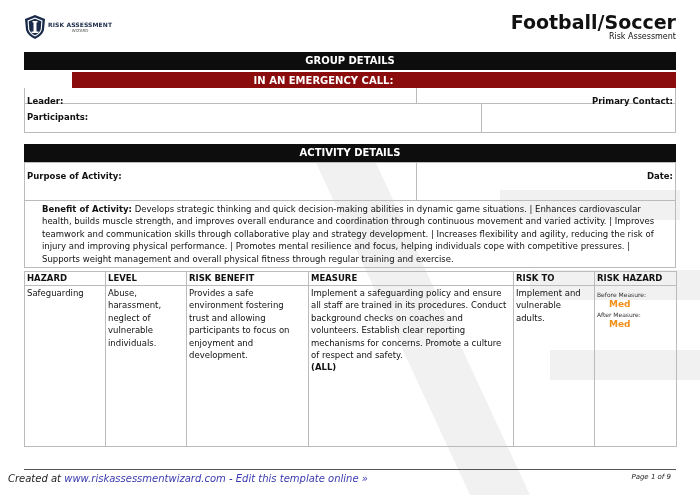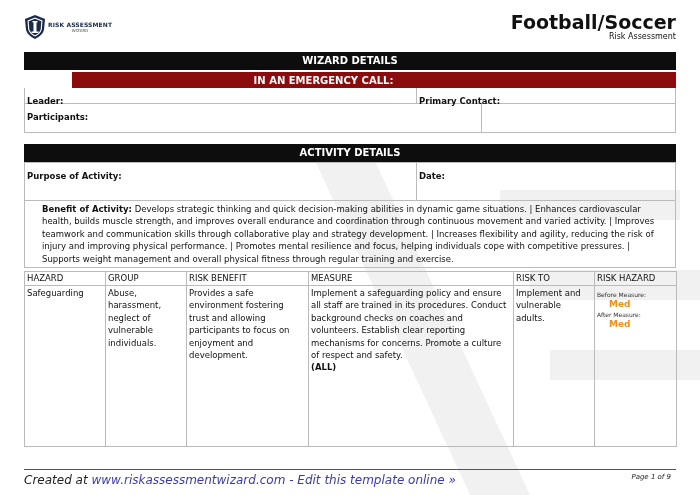--- a/index.html
+++ b/index.html
@@ -16,35 +16,35 @@
     .logo-text .l2 { font-size: 4px; color: #555; text-align: center; margin-top: 1px; }
     .title { position: absolute; right: 24px; top: 11px; font-size: 19px; font-weight: bold; color: #111; text-align: right; }
     .subtitle { position: absolute; right: 24px; top: 32px; font-size: 8px; color: #111; text-align: right; }
 
     .section { position: absolute; left: 24px; width: 652px; }
     .bar-black { background: #0d0d0d; color: #fff; font-weight: bold; font-size: 10px; text-align: center; height: 18px; line-height: 18px; }
     .bar-red { background: #8b0c0c; color: #fff; font-weight: bold; font-size: 10px; text-align: center; height: 18px; line-height: 18px; border-top: 2px solid #fff; padding-right: 101px; margin-left: 48px; }
 
     .row { display: flex; border-left: 1px solid #bbb; border-right: 1px solid #bbb; border-bottom: 1px solid #bbb; }
     .cell { border-right: 1px solid #bbb; padding: 8px 2px; font-size: 8.5px; }
-    .cell:last-child { border-right: none; }
+    .cell:last-child { border-right: none; text-align: right; }
     .lbl { font-weight: bold; }
 
     .benefit { padding: 2px 17px; font-size: 8.5px; line-height: 12.4px; border-left: 1px solid #bbb; border-right: 1px solid #bbb; border-bottom: 1px solid #bbb; }
 
     table.haz { width: 652px; border-collapse: collapse; font-size: 8.5px; table-layout: fixed; }
     table.haz th, table.haz td { border: 1px solid #bbb; padding: 1px 2px; vertical-align: top; text-align: left; }
-    table.haz th { font-weight: normal; font-size: 8.5px; height: 14px; }
+    table.haz th { font-weight: bold; font-size: 8.5px; height: 14px; }
     table.haz td { line-height: 12.4px; height: 161px; }
     .risk-level { text-align: center; }
     .risk-level .small { font-size: 6px; color: #333; line-height: 9px; margin-top: 3px; }
     .risk-level .med { font-size: 9px; font-weight: bold; color: #f0901a; line-height: 11px; padding-left: 12px; }
 
     .footer-line { position: absolute; left: 24px; top: 469px; width: 652px; border-top: 1px solid #555; }
-    .footer-left { position: absolute; left: 24px; top: 473px; font-size: 12px; font-style: italic; color: #222; }
+    .footer-left { position: absolute; left: 8px; top: 473px; font-size: 10px; font-style: italic; color: #222; }
     .footer-left a { color: #3a3ab0; text-decoration: none; }
     .footer-right { position: absolute; right: 29px; top: 473px; font-size: 7px; font-style: italic; color: #222; }
   </style>
 </head>
 <body>
 
 <svg class="watermark" viewBox="0 0 430 345">
   <path d="M40 0 L200 345 L260 345 L100 0 Z" fill="#000"></path>
   <rect x="230" y="40" width="180" height="30" fill="#000"></rect>
   <rect x="260" y="120" width="170" height="30" fill="#000"></rect>
@@ -64,21 +64,21 @@
     <div class="logo-text">
       <div class="l1">RISK ASSESSMENT</div>
       <div class="l2">WIZARD</div>
     </div>
   </div>
   <div class="title">Football/Soccer</div>
   <div class="subtitle">Risk Assessment</div>
 </div>
 
 <div class="section" style="top:52px;">
-  <div class="bar-black">WIZARD DETAILS</div>
+  <div class="bar-black">GROUP DETAILS</div>
   <div class="bar-red">IN AN EMERGENCY CALL:</div>
   <div class="row" style="height:16px;">
     <div class="cell" style="width:392px;">
       <span class="lbl">Leader:</span>
       <span></span>
     </div>
     <div class="cell" style="flex:1;">
       <span class="lbl">Primary Contact:</span>
       <span></span>
     </div>
@@ -116,21 +116,21 @@
       <col style="width:81px">
         <col style="width:81px">
         <col style="width:122px">
         <col style="width:205px">
         <col style="width:81px">
         <col style="width:82px">
     </colgroup>
     <thead>
       <tr>
         <th>HAZARD</th>
-        <th>GROUP</th>
+        <th>LEVEL</th>
         <th>RISK BENEFIT</th>
         <th>MEASURE</th>
         <th>RISK TO</th>
         <th>RISK HAZARD</th>
       </tr>
     </thead>
     <tbody>
       <tr>
         <td>Safeguarding</td>
         <td>Abuse, harassment, neglect of vulnerable individuals.</td>

